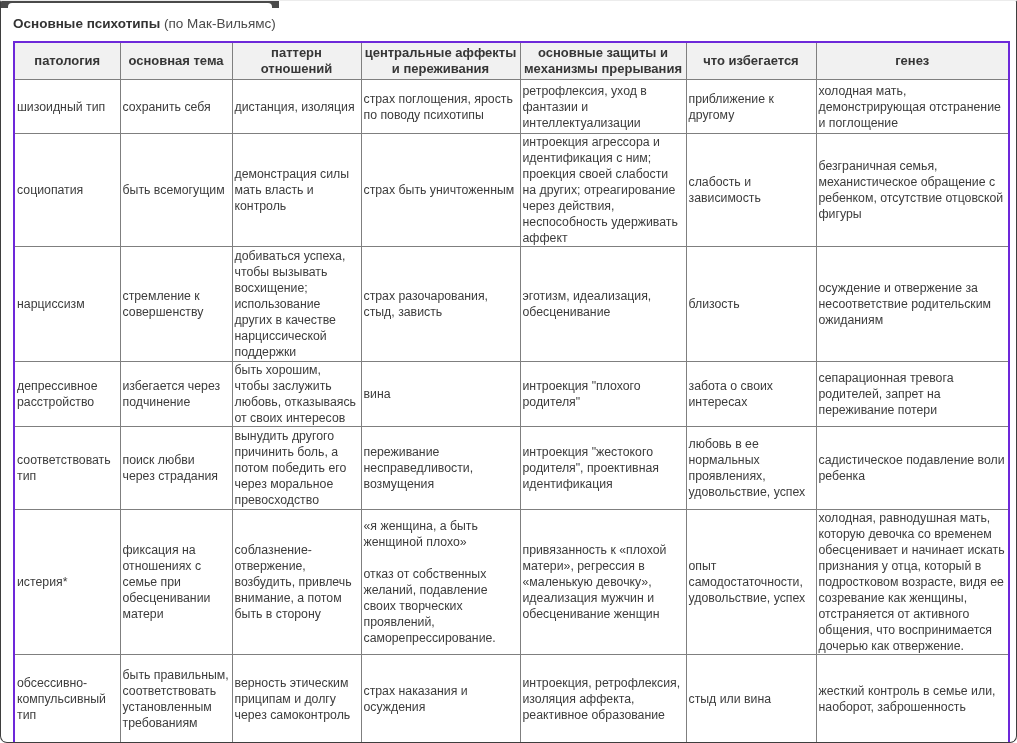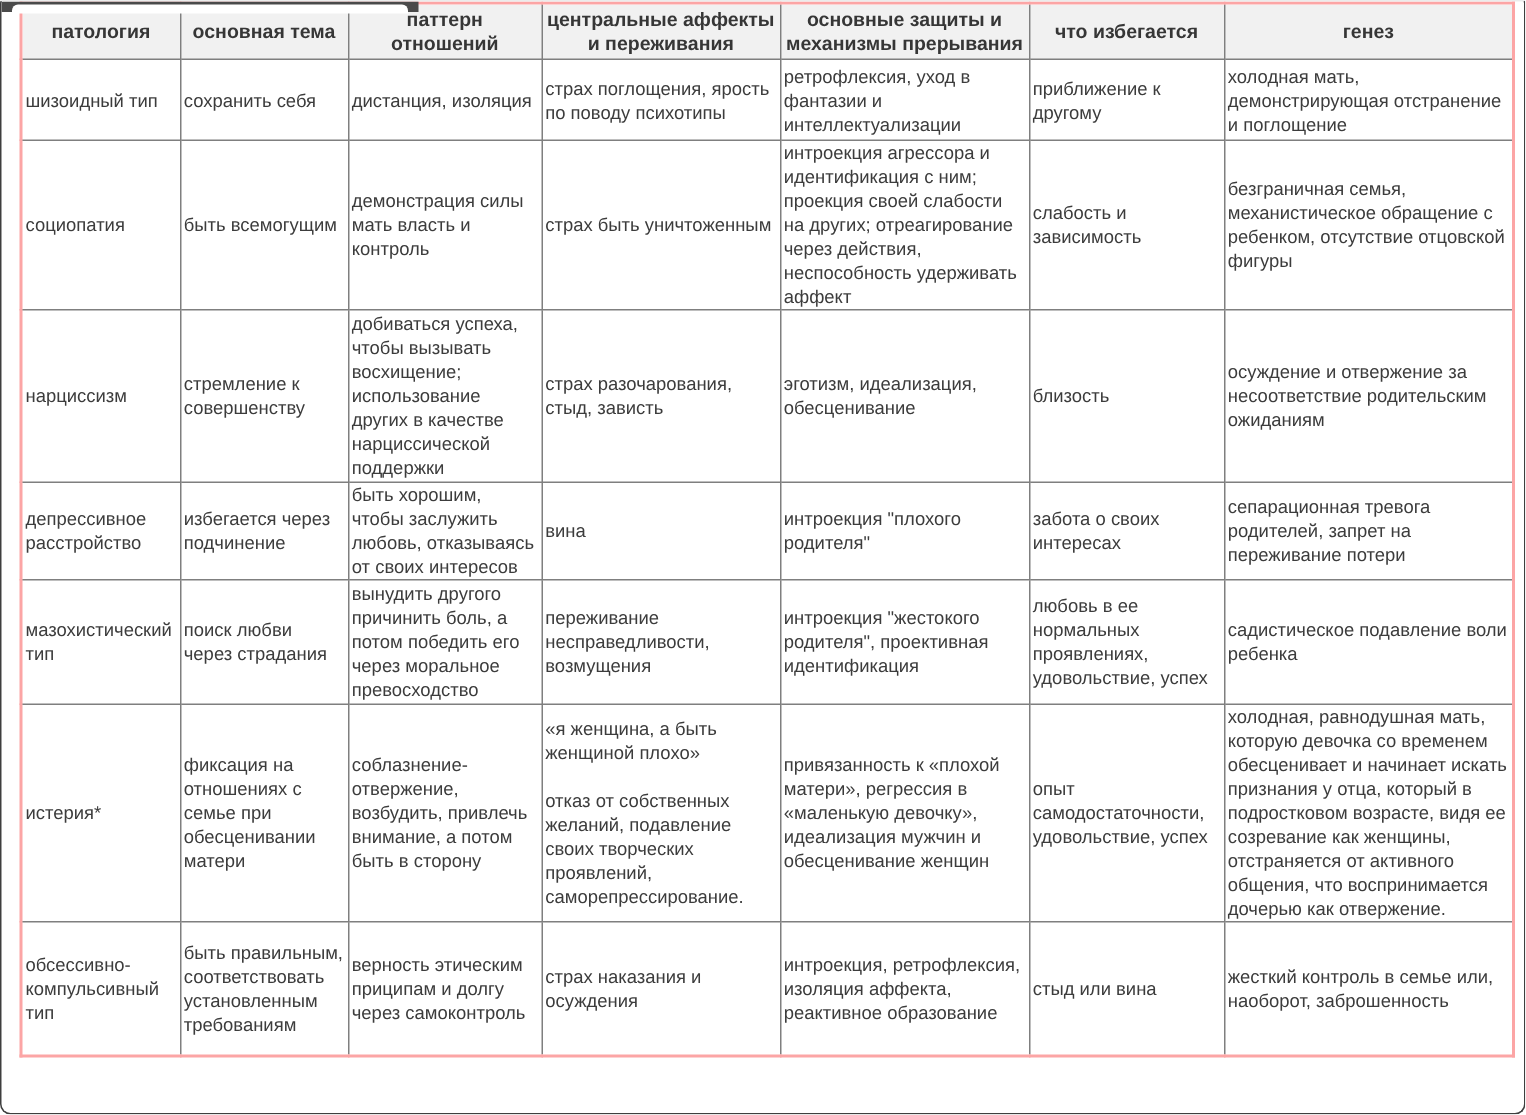--- a/index.html
+++ b/index.html
@@ -18,21 +18,21 @@
   .top-artifact .inner { position:absolute; left:7px; right:7px; top:2px; bottom:-1px; background:#ffffff; border-radius:4px 4px 0 0; }
 
   .title { margin:15px 0 10px 12px; font-size:13.5px; color:#4a4a4a; }
   .title .bold { font-weight:bold; color:#333333; }
 
   table.psycho {
     border-collapse:collapse;
     table-layout:fixed;
     width:995px;
     margin-left:12px;
-    border:2px solid #fca5a5;
+    border:2px solid #6d28d9;
   }
   .psycho th, .psycho td {
     border:1px solid #7f7f7f;
     vertical-align:middle;
     overflow:hidden;
   }
   .psycho th {
     background:#f1f1f1;
     font-size:13px;
     line-height:16px;
@@ -63,20 +63,23 @@
 </style>
 </head>
 <body>
 
 <div class="screen">
 
   <div class="top-artifact">
     <div class="inner"></div>
   </div>
 
+  <div class="title">
+    <span class="bold">Основные психотипы</span><span> (по Мак-Вильямс)</span>
+  </div>
 
   <table class="psycho">
     <colgroup>
       <col class="c1">
         <col class="c2">
         <col class="c3">
         <col class="c4">
         <col class="c5">
         <col class="c6">
         <col class="c7">
@@ -123,21 +126,21 @@
         <tr>
           <td>депрессивное расстройство</td>
           <td>избегается через подчинение</td>
           <td>быть хорошим, чтобы заслужить любовь, отказываясь от своих интересов</td>
           <td>вина</td>
           <td>интроекция "плохого родителя"</td>
           <td>забота о своих интересах</td>
           <td>сепарационная тревога родителей, запрет на переживание потери</td>
         </tr>
         <tr>
-          <td>мазохистический тип</td>
+          <td>соответствовать тип</td>
           <td>поиск любви через страдания</td>
           <td>вынудить другого причинить боль, а потом победить его через моральное превосходство</td>
           <td>переживание несправедливости, возмущения</td>
           <td>интроекция "жестокого родителя", проективная идентификация</td>
           <td>любовь в ее нормальных проявлениях, удовольствие, успех</td>
           <td>садистическое подавление воли ребенка</td>
         </tr>
         <tr>
           <td>истерия*</td>
           <td>фиксация на отношениях с семье при обесценивании матери</td>

